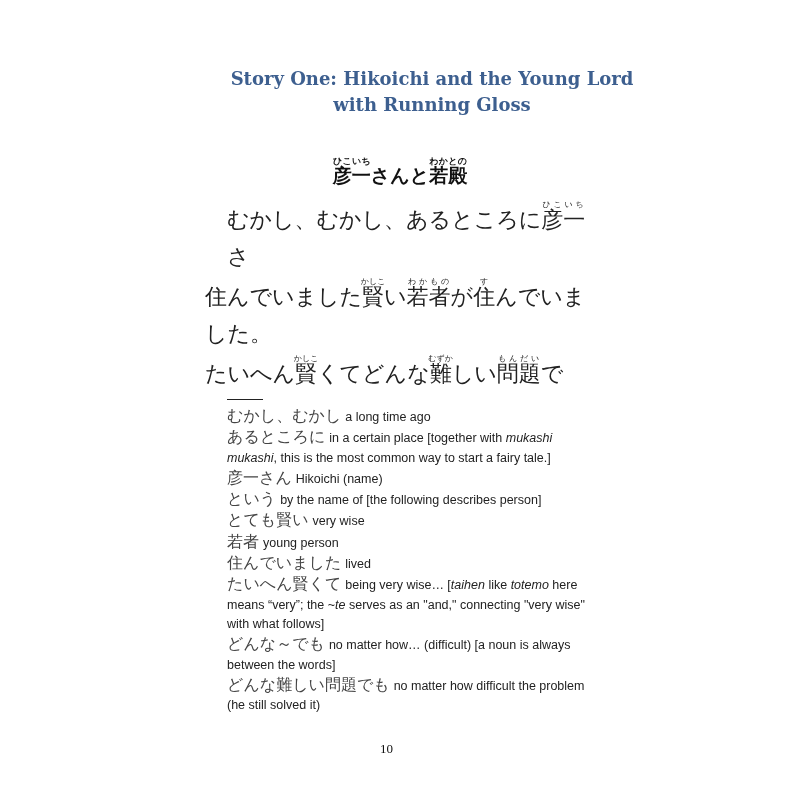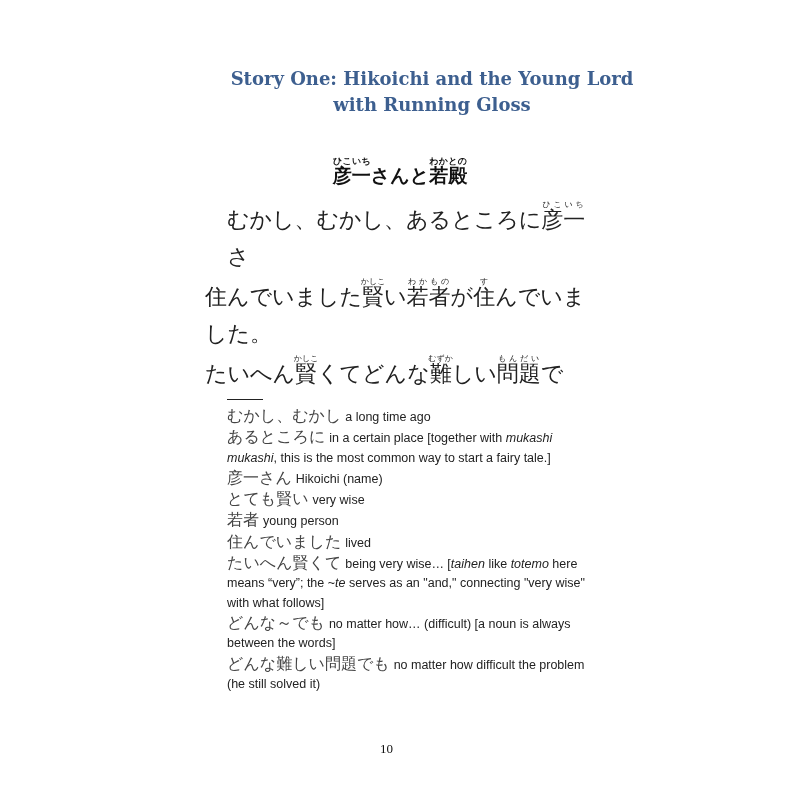--- a/index.html
+++ b/index.html
@@ -60,20 +60,21 @@
     <div>した。</div>
     <div><span>たいへん</span><ruby><span>賢</span><rt>かしこ</rt></ruby><span>くてどんな</span><ruby><span>難</span><rt>むずか</rt></ruby><span>しい</span><ruby><span>問題</span><rt>もんだい</rt></ruby><span>で</span></div>
   </div>
 
   <div class="rule"></div>
 
   <div class="gloss">
     <span class="entry"><span class="jp">むかし、むかし</span><span>a long time ago</span></span>
     <span class="entry"><span class="jp">あるところに</span><span>in a certain place [together with </span><i>mukashi mukashi</i><span>, this is the most common way to start a fairy tale.]</span></span>
     <span class="entry"><span class="jp">彦一さん</span><span>Hikoichi (name)</span></span>
+    <span class="entry"><span class="jp">という</span><span>by the name of [the following describes person]</span></span>
     <span class="entry"><span class="jp">とても賢い</span><span>very wise</span></span>
     <span class="entry"><span class="jp">若者</span><span>young person</span></span>
     <span class="entry"><span class="jp">住んでいました</span><span>lived</span></span>
     <span class="entry"><span class="jp">たいへん賢くて</span><span>being very wise… [</span><i>taihen</i><span> like </span><i>totemo</i><span> here means “very”; the ~</span><i>te</i><span> serves as an "and," connecting "very wise" with what follows]</span></span>
     <span class="entry"><span class="jp">どんな～でも</span><span>no matter how… (difficult) [a noun is always between the words]</span></span>
     <span class="entry"><span class="jp">どんな難しい問題でも</span><span>no matter how difficult the problem (he still solved it)</span></span>
   </div>
 
   <div class="page-number">10</div>
 </div>

